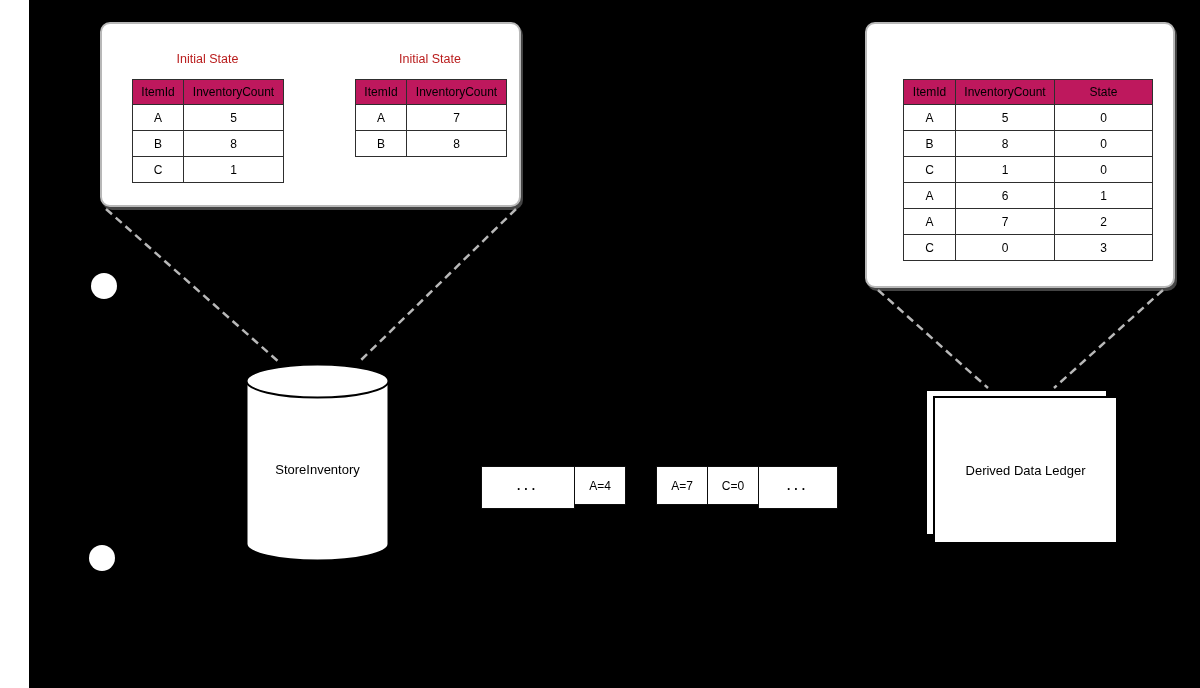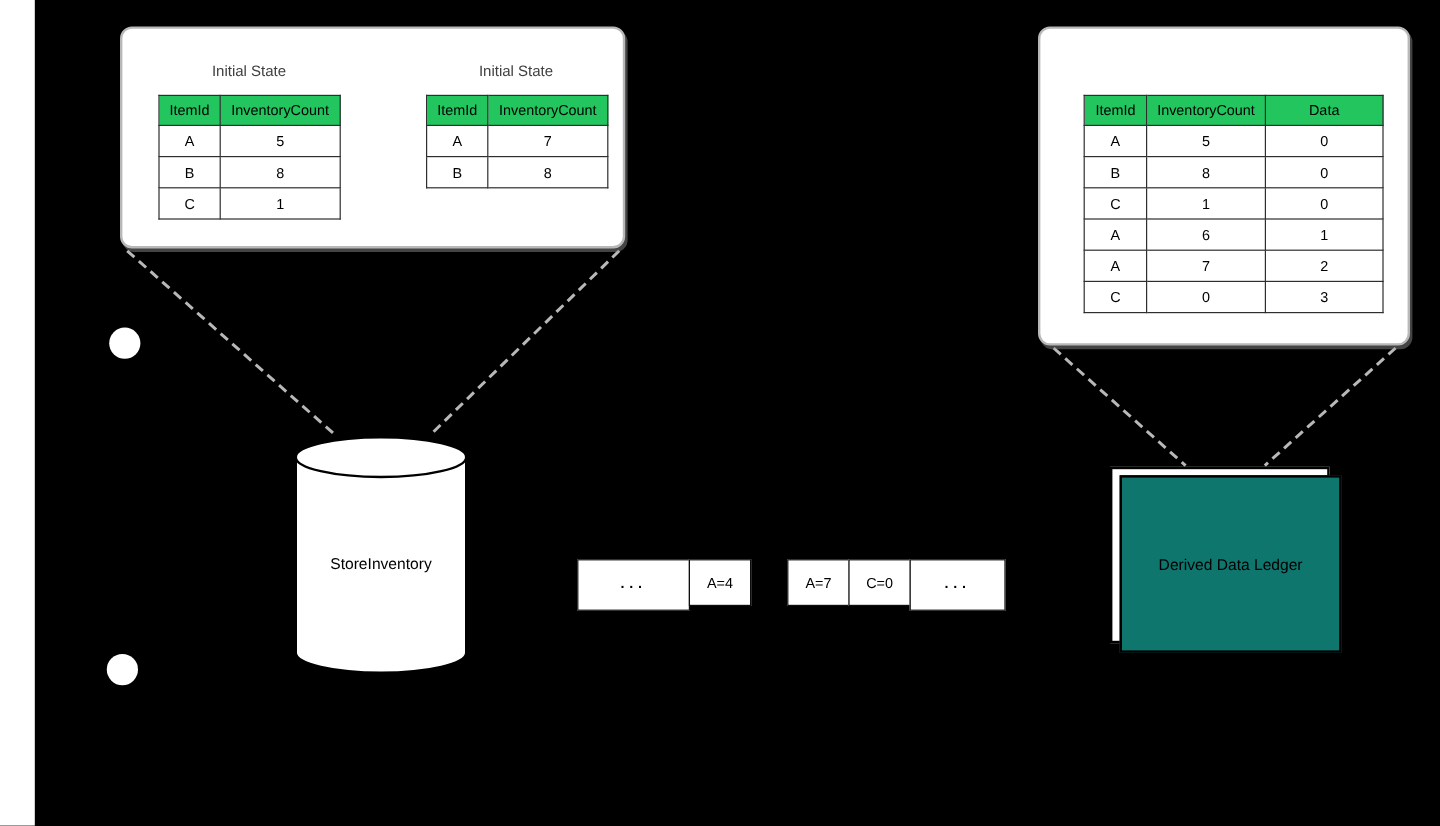--- a/index.html
+++ b/index.html
@@ -9,43 +9,43 @@
   }
   .abs{position:absolute;}
   
   .margin-strip{left:0;top:0;width:29px;height:688px;background:#fff;}
   
   .callout{
     background:#fff;border:2px solid #b8b8b8;border-radius:10px;
     box-shadow:2px 3px 0 rgba(150,150,150,.45);
   }
   .callout-title{
-    font-size:12.5px;text-align:center;color:#404040;line-height:16px;
+    font-size:12.5px;text-align:center;color:#b91c1c;line-height:16px;
   }
   
   table.dtable{border-collapse:collapse;table-layout:fixed;}
   table.dtable td,table.dtable th{
     border:1px solid #2e2e2e;text-align:center;vertical-align:middle;
     font-size:12px;font-weight:400;padding:0;
   }
-  table.dtable th{background:#22c55e;height:24px;}
+  table.dtable th{background:#be185d;height:24px;}
   table.dtable td{height:25px;background:#fff;}
   
   .stream{display:flex;}
   .stream-cell{
     background:#fff;border:1px solid #0d0d0d;margin-left:-1px;
     display:flex;align-items:center;justify-content:center;
     font-size:12px;height:37px;box-sizing:content-box;
   }
   .stream-cell.first{margin-left:0;}
   .dots{letter-spacing:4px;font-weight:700;padding-bottom:4px;}
   
   .ledger-back{background:#fff;border:2px solid #000;}
   .ledger-front{
-    background:#0f766e;border:2px solid #000;display:flex;
+    background:#ffffff;border:2px solid #000;display:flex;
     align-items:center;justify-content:center;font-size:13px;
   }
   
   .cyl-label{width:100%;text-align:center;font-size:13px;}
   
   .bullet{width:26px;height:26px;border-radius:50%;background:#fff;}
   svg{display:block;}
 </style>
 </head>
 <body>
@@ -102,21 +102,21 @@
   </tbody>
     </table>
 </div>
 
 <div class="abs callout" style="left:865px;top:22px;width:306px;height:262px;">
   <table class="dtable abs" style="left:36px;top:55px;">
     <tbody>
         <tr>
       <th style="width:51px;">ItemId</th>
       <th style="width:98px;">InventoryCount</th>
-      <th style="width:97px;">Data</th>
+      <th style="width:97px;">State</th>
     </tr>
     <tr>
       <td>A</td>
       <td>5</td>
       <td>0</td>
     </tr>
     <tr>
       <td>B</td>
       <td>8</td>
       <td>0</td>

